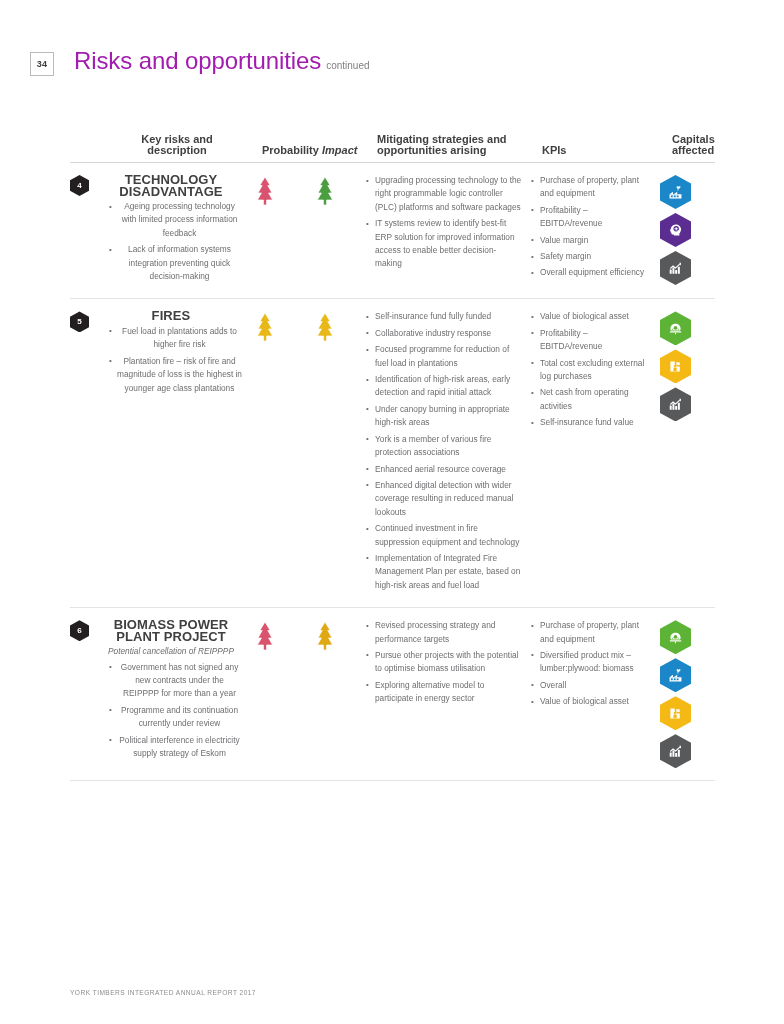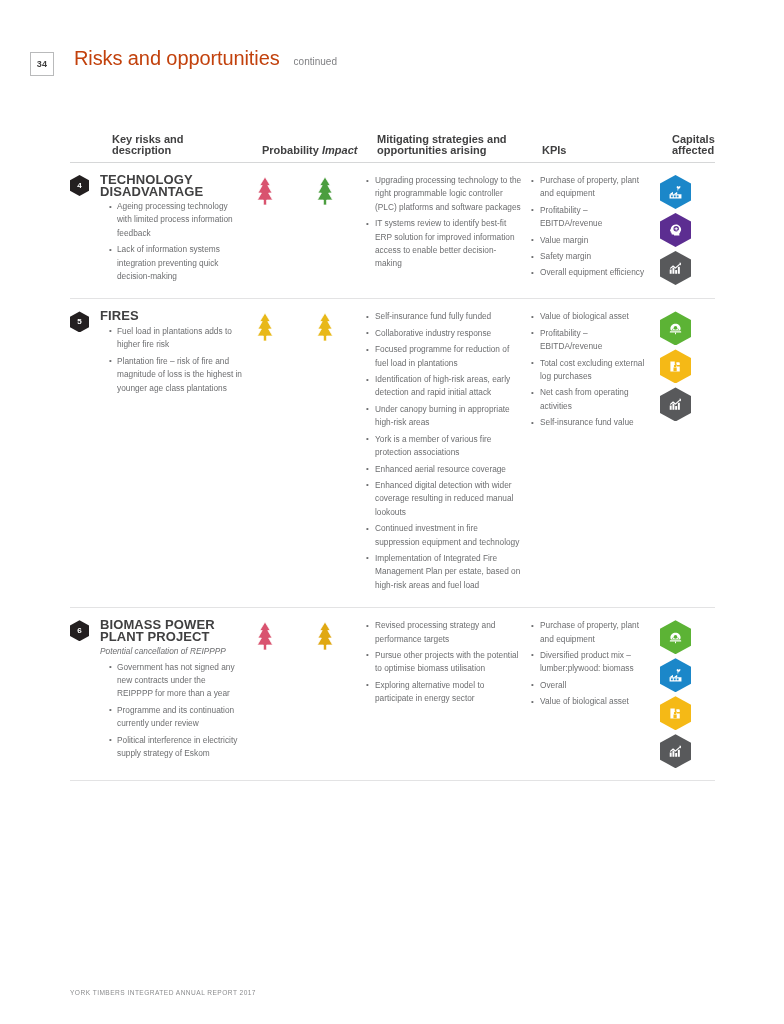--- a/index.html
+++ b/index.html
@@ -42,29 +42,29 @@
     letter-spacing: .3px;
   }
   .page-title-wrap {
     position: absolute;
     left: 74px;
     top: 47px;
     display: flex;
     align-items: baseline;
   }
   .page-title {
-    font-size: 20px;
+    font-size: 24px;
     font-weight: normal;
-    color: #c2410c;
+    color: #a21caf;
     letter-spacing: -0.1px;
   }
   .page-title-suffix {
     font-size: 10px;
     color: #808184;
-    margin-left: 14px;
+    margin-left: 5px;
   }
 
   
   .risk-table {
     position: absolute;
     left: 70px;
     top: 130px;
     width: 645px;
   }
   .rule {
@@ -82,21 +82,21 @@
   .head-row {
     padding-top: 4px;
     padding-bottom: 6px;
     align-items: flex-end;
   }
   .col {
     box-sizing: border-box;
     padding-right: 8px;
   }
   .c-num    { width: 30px; }
-  .c-risk   { width: 150px; }
+  .c-risk   { width: 150px; text-align: center; }
   .c-prob   { width: 60px; }
   .c-impact { width: 55px; font-style: italic; }
   .c-mit    { width: 165px; }
   .c-kpi    { width: 130px; }
   .c-cap    { width: 55px; }
 
   .head-label {
     font-size: 11px;
     font-weight: bold;
     color: #404041;

